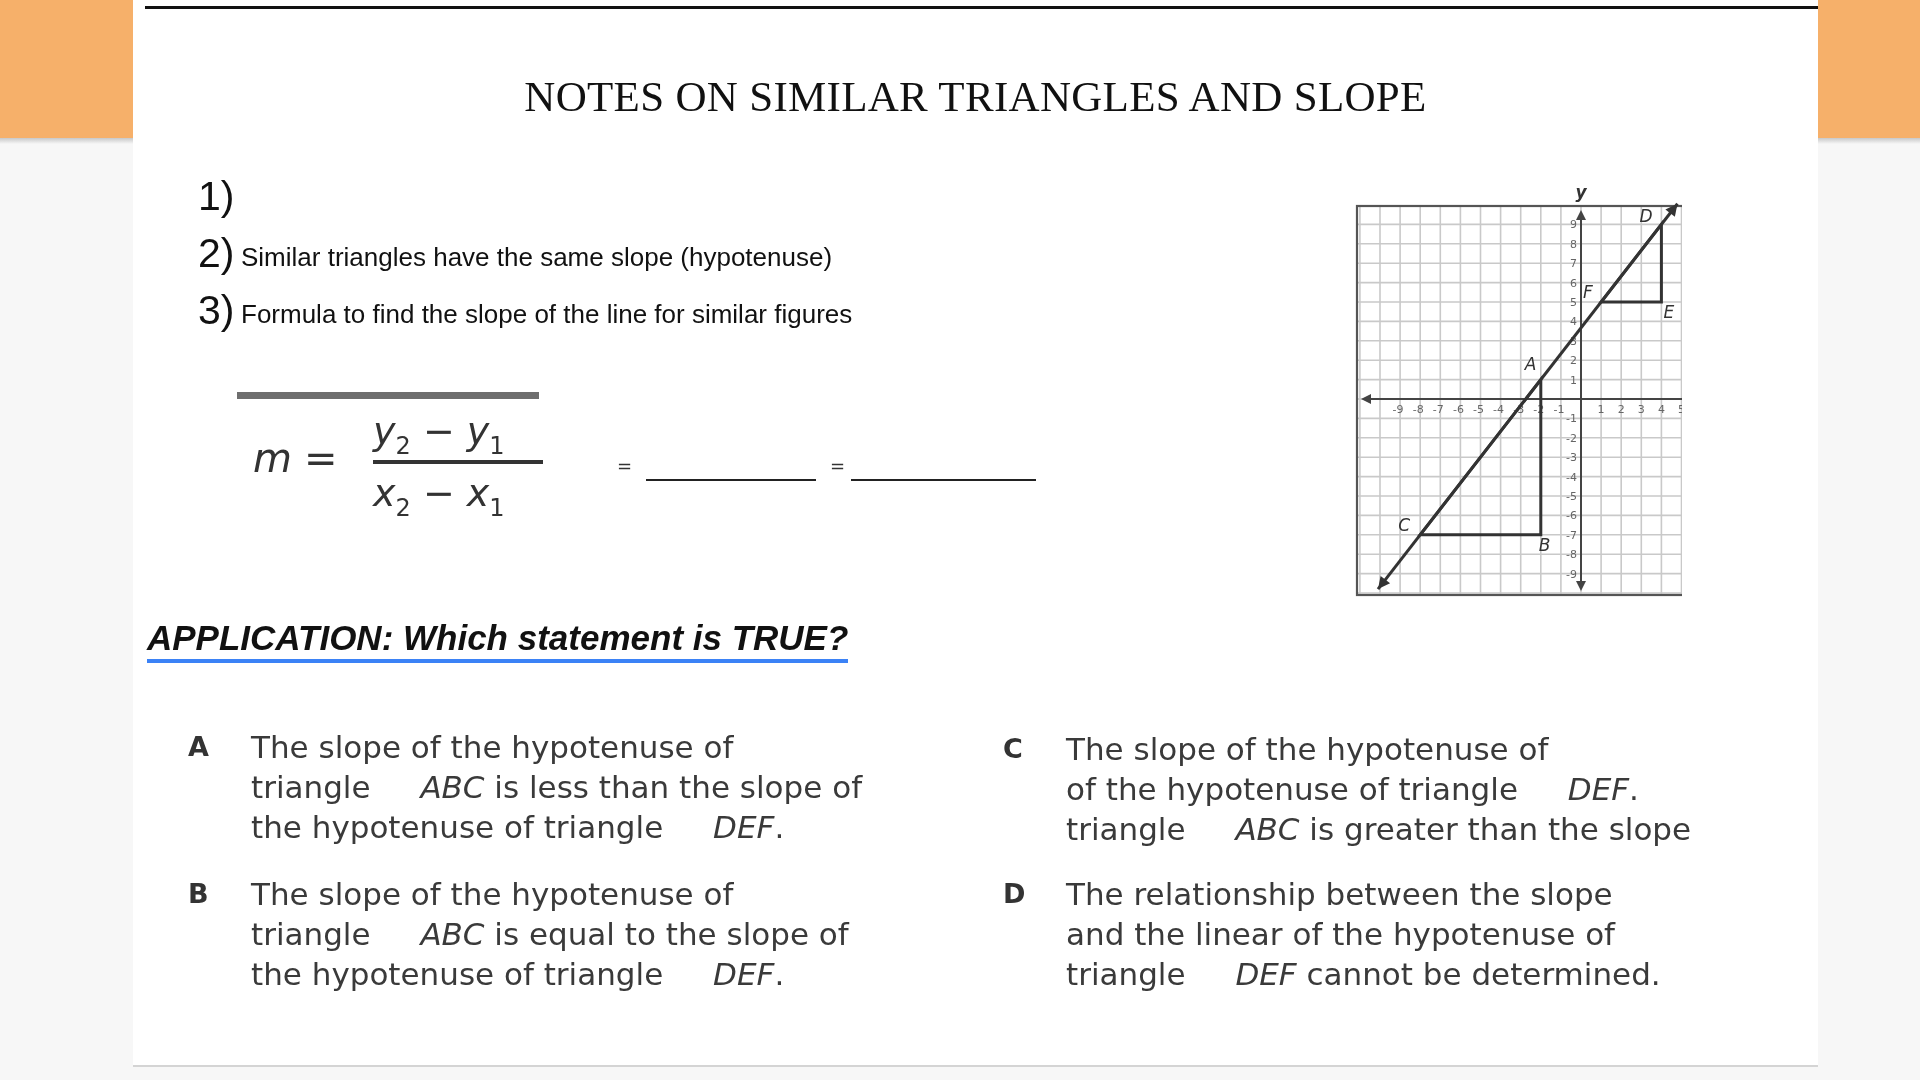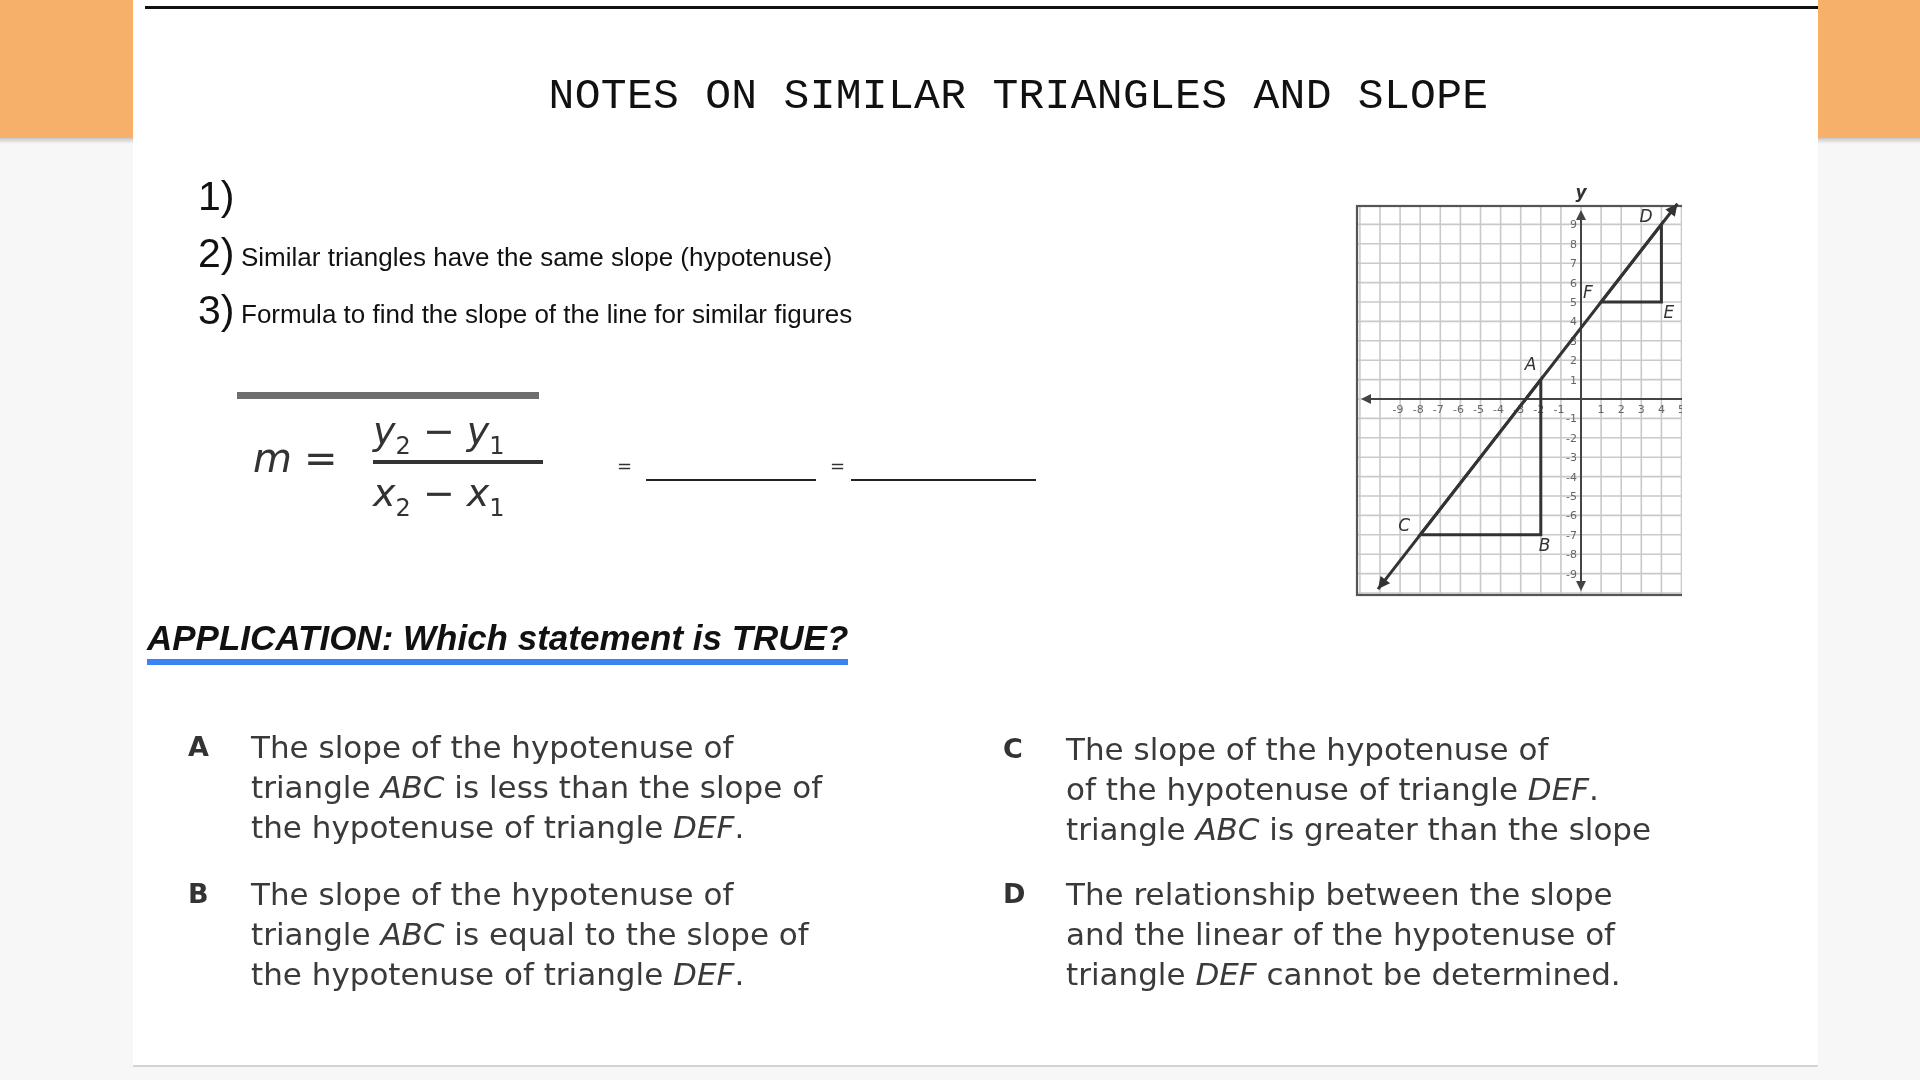--- a/index.html
+++ b/index.html
@@ -8,43 +8,43 @@
     background:#f7f7f7;
     font-family:"DejaVu Sans", sans-serif;
   }
   .orange-band { position:absolute; left:0; top:0; width:1920px; height:138px; background:#f6b06a; }
   .band-shadow { position:absolute; left:0; top:138px; width:1920px; height:6px;
     background:linear-gradient(#c8c8c8,#f7f7f7); }
   .page { position:absolute; left:133px; top:0; width:1685px; height:1065px; background:#ffffff; }
   .page-bottom { position:absolute; left:133px; top:1065px; width:1685px; height:2px; background:#d4d4d4; }
   .top-rule { position:absolute; left:12px; top:6px; width:1673px; height:3px; background:#111; }
   .title { position:absolute; left:0; width:1685px; top:72px; text-align:center;
-    font-family:Liberation Mono, monospace; font-size:43px; color:#111; letter-spacing:0.3px;padding-left:43px; }
+    font-family:Liberation Serif, serif; font-size:43px; color:#111; letter-spacing:0.3px; }
   .notes { position:absolute; left:65px; top:160px; }
   .note { display:flex; align-items:flex-end; height:57px; font-family:"Liberation Sans", sans-serif; color:#111; }
   .note .num { font-size:41px; line-height:41px; width:43px; }
   .note .txt { font-size:26px; line-height:30px; padding-bottom:2px; }
   .formula-bar { position:absolute; left:104px; top:392px; width:302px; height:7px; background:#6e6e6e; }
   .formula { position:absolute; left:120px; top:405px; height:115px; color:#333;
     font-family:"DejaVu Sans", sans-serif; }
   .m-eq { position:absolute; left:0; top:30px; font-size:40px; font-style:italic; white-space:nowrap; }
   .m-eq .eq { font-style:normal; margin-left:12px; }
   .frac { position:absolute; left:120px; top:0; width:170px; }
   .frac .numr, .frac .denr { font-size:38px; font-style:italic; white-space:nowrap; height:52px; line-height:52px; }
   .frac sub { font-size:24px; font-style:normal; vertical-align:-10px; }
   .frac .line { height:4px; background:#333; margin:3px 0 3px 0; }
   .blank-eq { position:absolute; top:455px; font-size:18px; color:#333; }
   .blank { position:absolute; top:479px; height:2px; background:#222; }
   .app-heading { position:absolute; left:14px; top:618px; font-family:"Liberation Sans", sans-serif;
     font-size:35px; font-weight:bold; font-style:italic; color:#111;
-    border-bottom:6px solid #3b82f6; line-height:40px; padding-bottom:1px; }
+    border-bottom:4px solid #3b82f6; line-height:40px; padding-bottom:1px; }
   .choice { position:absolute; font-family:"DejaVu Sans", sans-serif; color:#3a3a3a; }
   .choice .letter { position:absolute; left:0; top:0; font-size:27px; font-weight:bold; color:#333; line-height:40px; }
   .choice .body { position:absolute; left:63px; top:0; font-size:31px; line-height:40px; width:680px; }
-  .choice .body i { font-style:italic; }
+  .choice .body i { font-style:italic;margin-left:40px; }
   .graph { position:absolute; left:1089px; top:178px; width:460px; height:430px; }
   .graph svg { display:block; }
 </style>
 </head>
 <body>
 
 <div class="orange-band"></div>
 <div class="band-shadow"></div>
 
 <div class="page">

